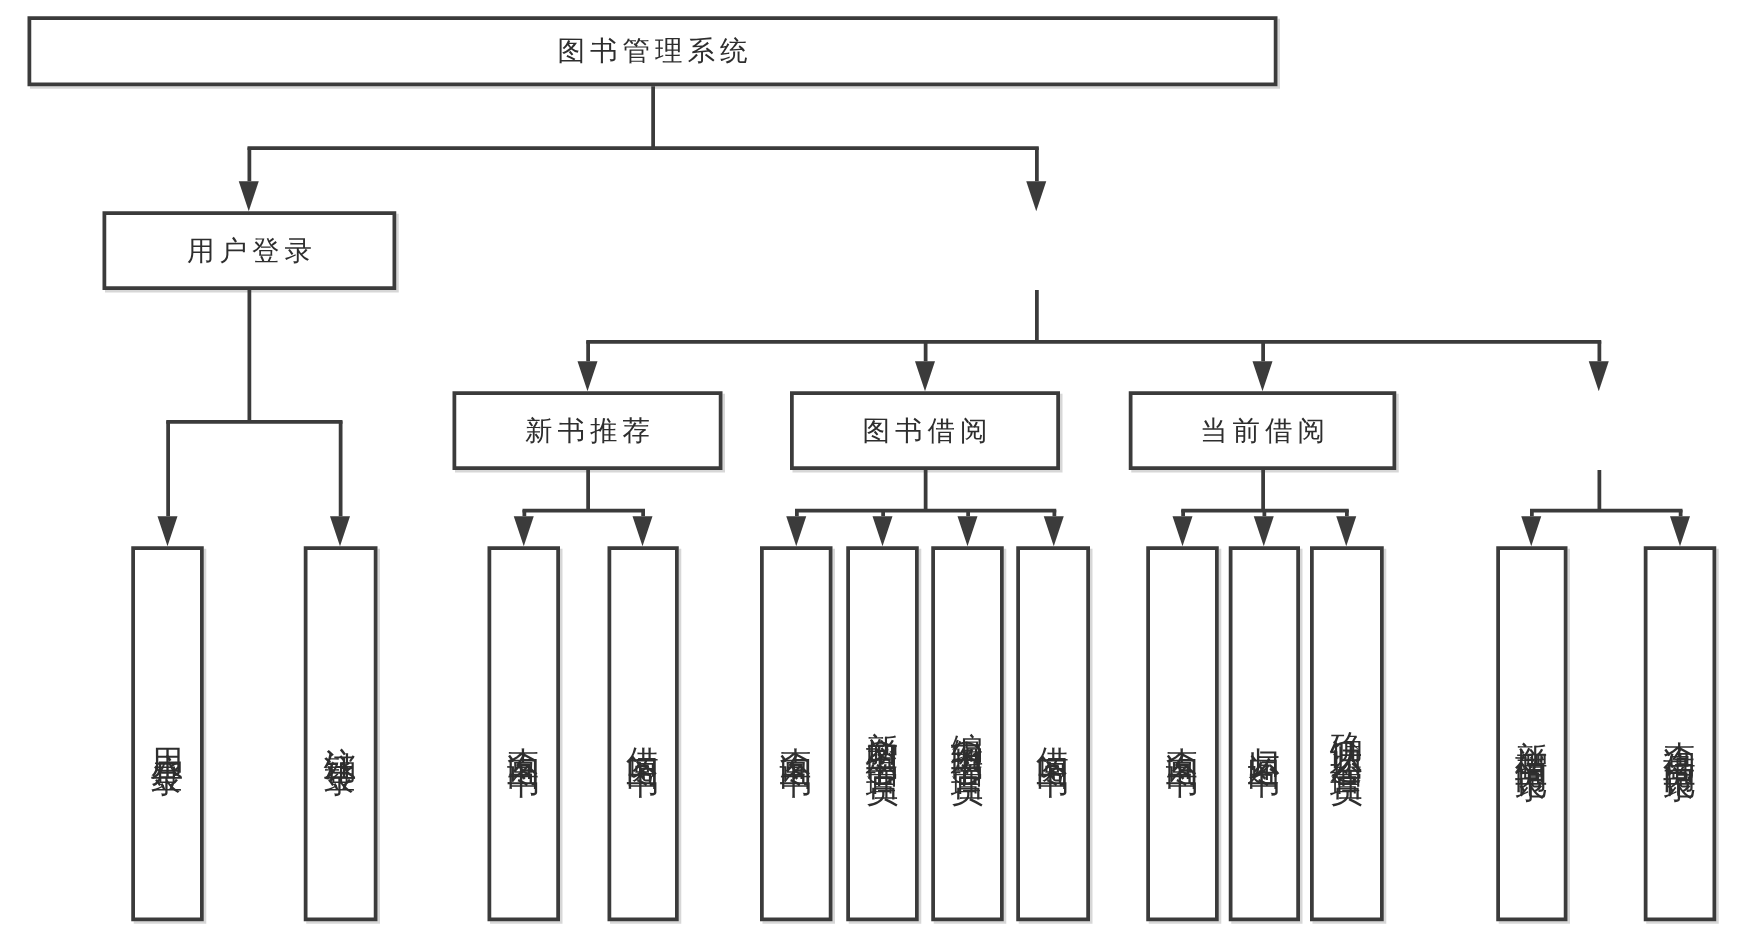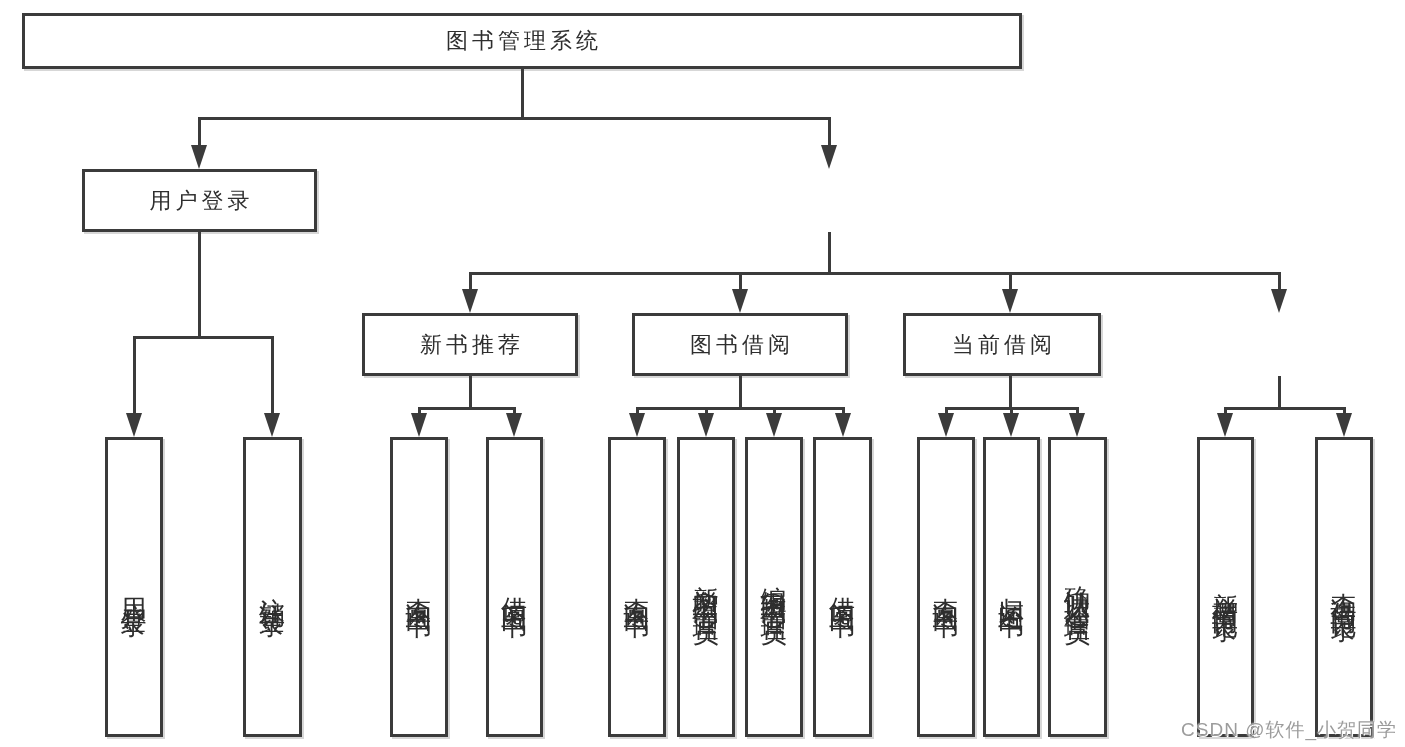--- a/index.html
+++ b/index.html
@@ -90,21 +90,21 @@
   <div class="arr" style="left:738.5px;top:273px;height:16px"></div>
   <div class="arr" style="left:1008.5px;top:273px;height:16px"></div>
   <div class="arr" style="left:1277.5px;top:273px;height:16px"></div>
 
   <div class="box h" style="left:362px;top:313px;width:216px;height:63px">
     <span>新书推荐</span>
   </div>
   <div class="box h" style="left:632px;top:313px;width:216px;height:63px">
     <span>图书借阅</span>
   </div>
-  <div class="box h" style="left:903px;top:313px;width:198px;height:63px">
+  <div class="box h" style="left:903px;top:313px;width:214px;height:63px">
     <span>当前借阅</span>
   </div>
 
   <div class="vline" style="left:468.5px;top:376px;height:32px"></div>
   <div class="hline" style="left:417.5px;top:406.5px;width:98px"></div>
   <div class="arr" style="left:417.5px;top:408px;height:5px"></div>
   <div class="arr" style="left:512.5px;top:408px;height:5px"></div>
 
   <div class="vline" style="left:738.5px;top:376px;height:32px"></div>
   <div class="hline" style="left:635.5px;top:406.5px;width:209px"></div>
@@ -161,15 +161,14 @@
     <span>确认归还（管理员）</span>
   </div>
 
   <div class="box v" style="left:1197px;top:437px;width:57px;height:300px">
     <span>新增借阅记录</span>
   </div>
   <div class="box v" style="left:1315px;top:437px;width:58px;height:300px">
     <span>查询借阅记录</span>
   </div>
 
-  <div class="watermark">CSDN @软件_小贺同学</div>
 
 </div>
 
 </body></html>

